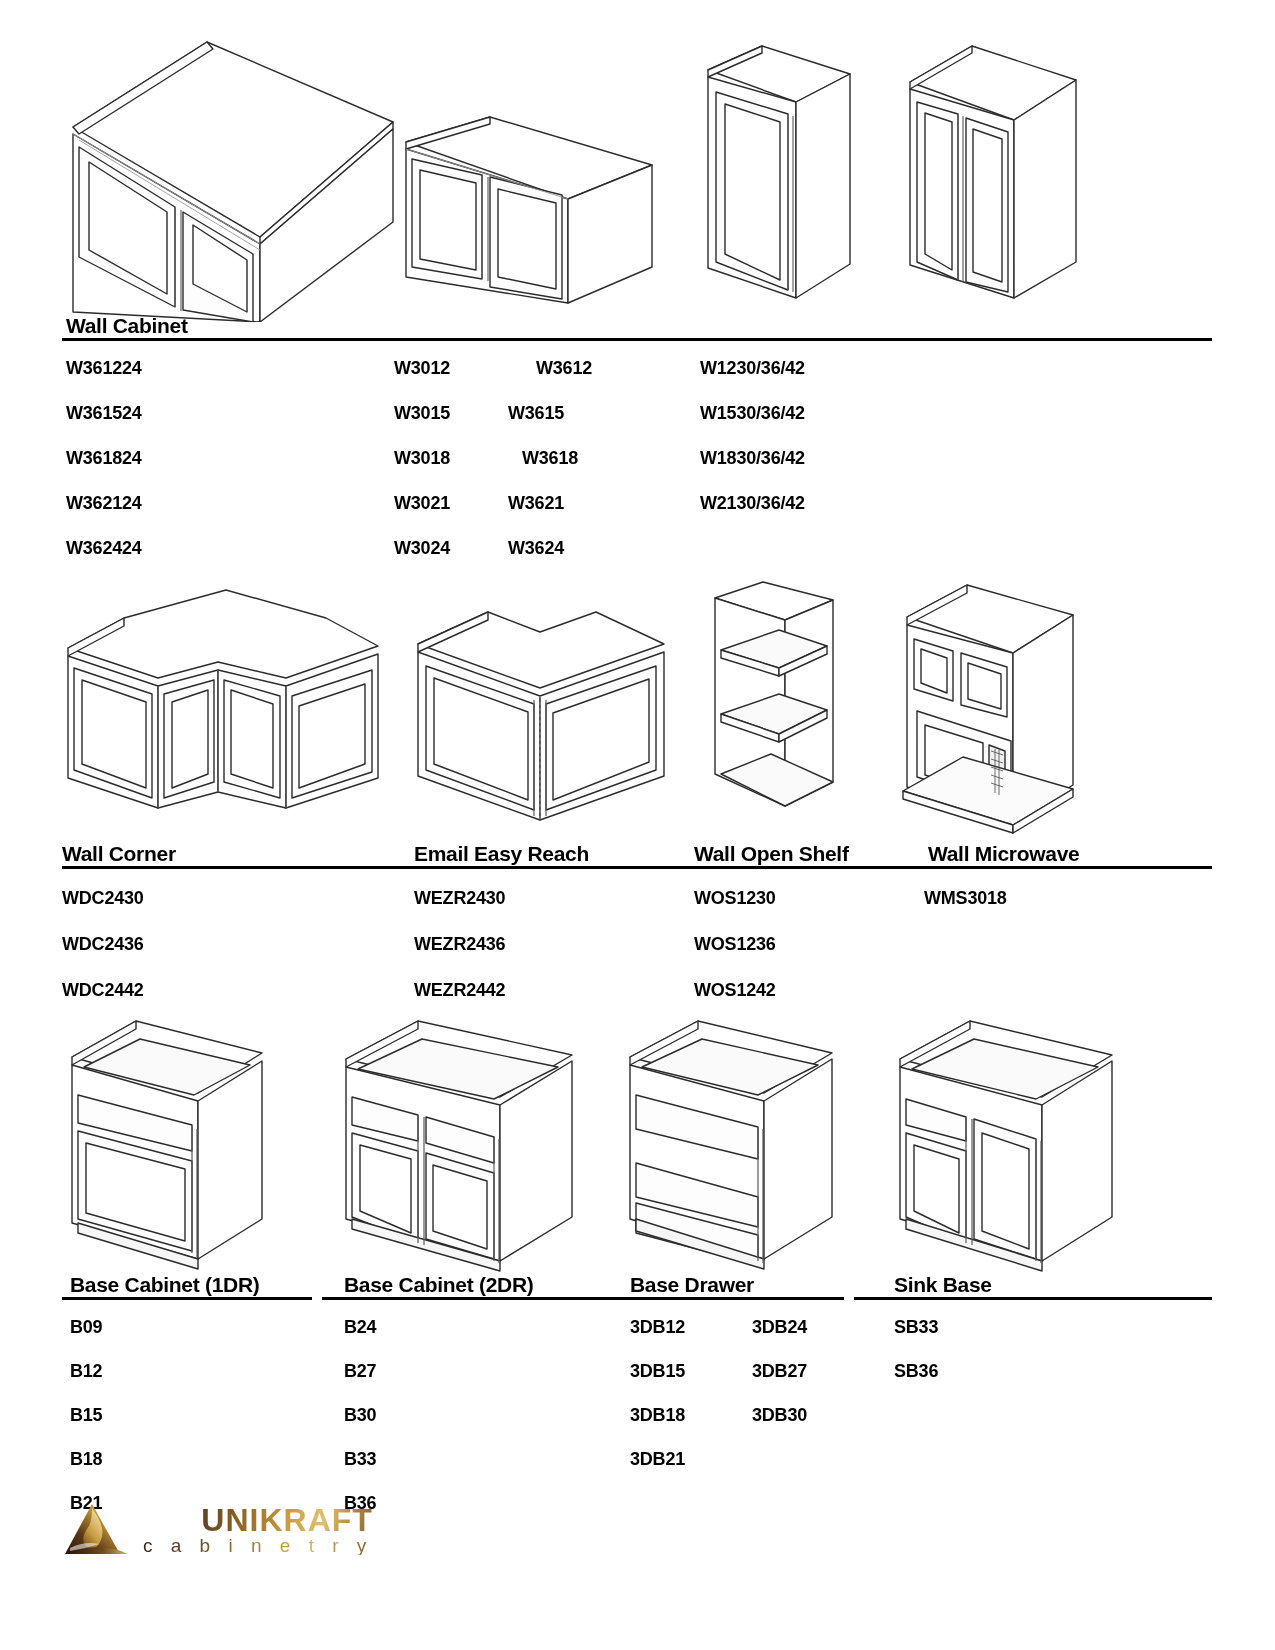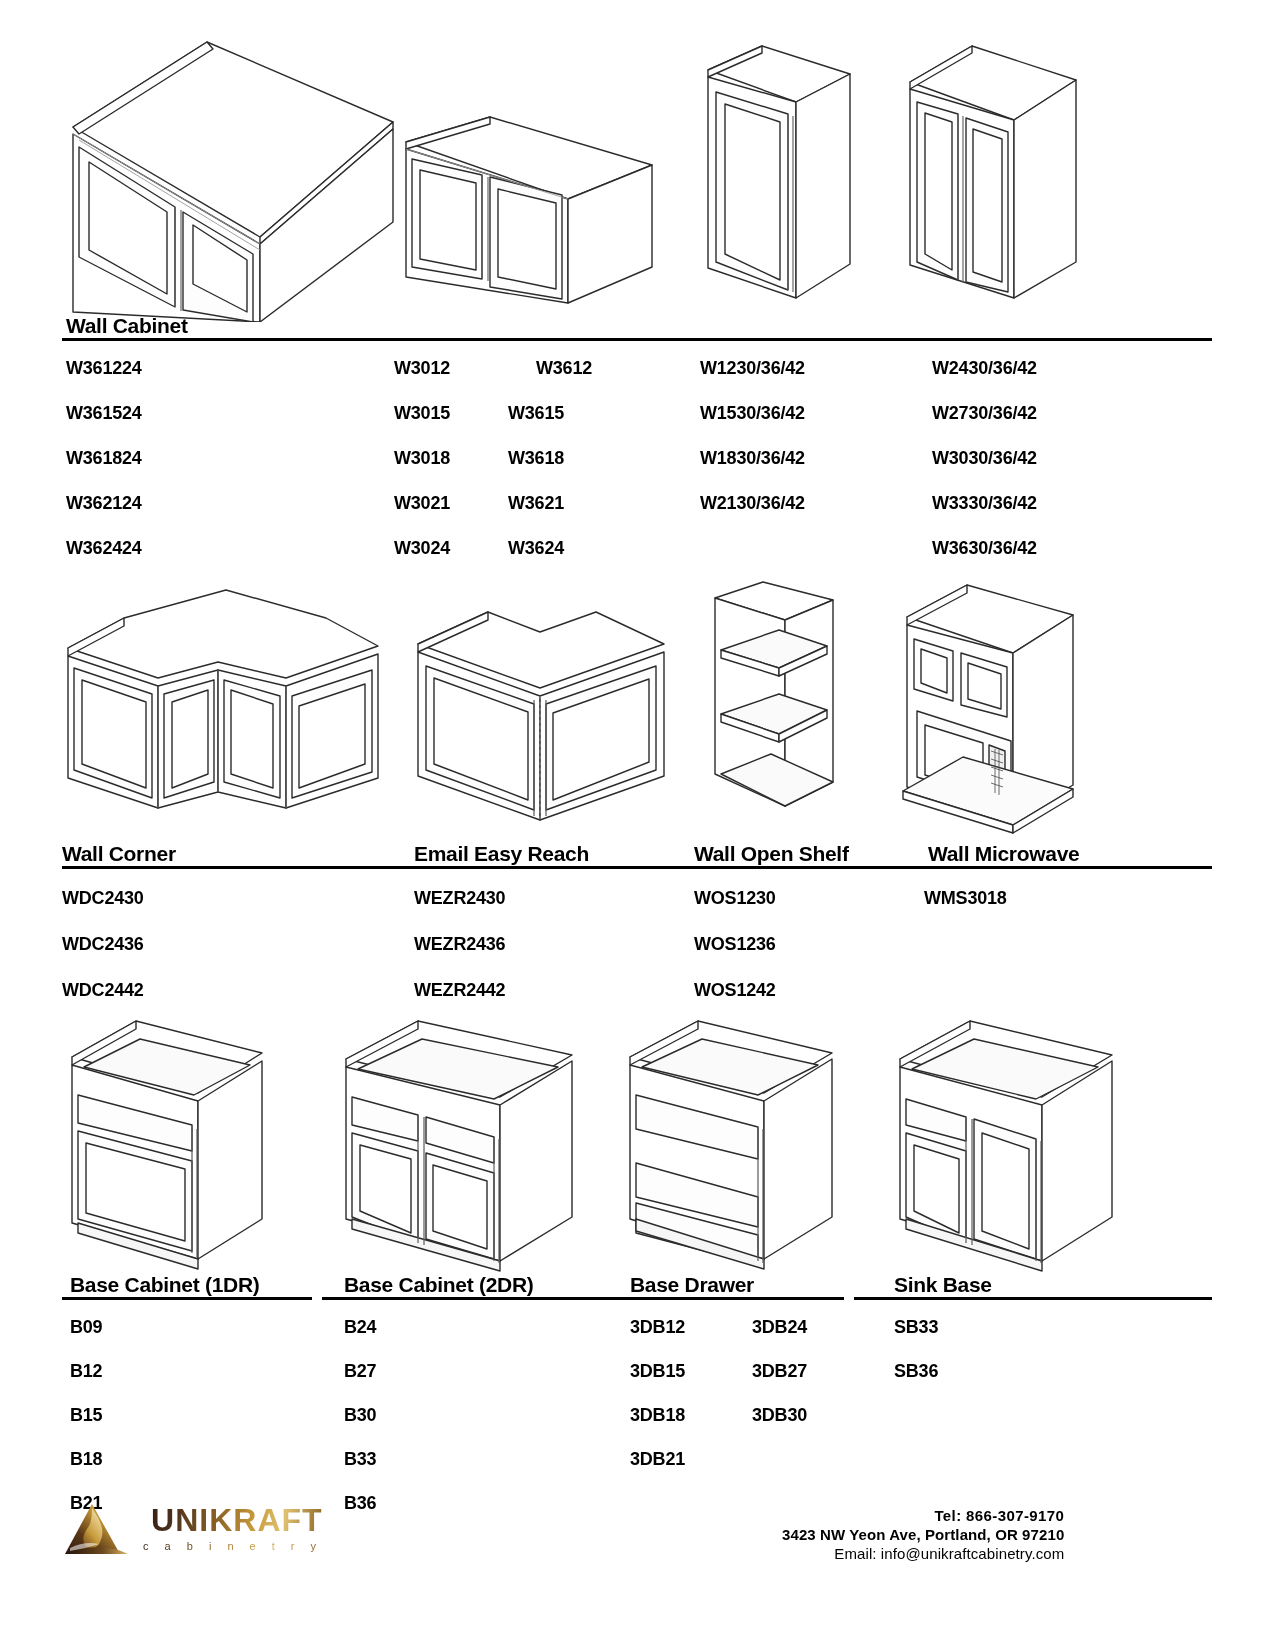--- a/index.html
+++ b/index.html
@@ -58,21 +58,21 @@
     font-weight: bold;
     letter-spacing: 1px;
     line-height: 32px;
     background: linear-gradient(100deg,#2b1b12 0%,#4a2f1c 18%,#8a6124 42%,#c79a3c 62%,#e0c170 78%,#8a6124 100%);
     -webkit-background-clip: text;
     background-clip: text;
     color: transparent;
     white-space: nowrap;
   }
   .logo-sub {
-    font-size: 11px;
+    font-size: 19px;
     letter-spacing: 6.5px;
     line-height: 18px;
     margin-top: 1px;
     margin-left: 3px;
     background: linear-gradient(100deg,#3a2517 0%,#6b4a20 25%,#b78c35 55%,#d8b35e 75%,#7a5520 100%);
     -webkit-background-clip: text;
     background-clip: text;
     color: transparent;
     white-space: nowrap;
   }
@@ -193,36 +193,29 @@
       <div class="codecol" style="left:394px; top:14px;">
         <div class="code" style="margin-bottom:24px;">W3012</div>
         <div class="code" style="margin-bottom:24px;">W3015</div>
         <div class="code" style="margin-bottom:24px;">W3018</div>
         <div class="code" style="margin-bottom:24px;">W3021</div>
         <div class="code">W3024</div>
       </div>
       <div class="codecol" style="left:508px; top:14px;">
         <div class="code" style="margin-bottom:24px;margin-left:28px;">W3612</div>
         <div class="code" style="margin-bottom:24px;">W3615</div>
-        <div class="code" style="margin-bottom:24px;">W3618</div>
+        <div class="code" style="margin-bottom:24px;text-align:center;">W3618</div>
         <div class="code" style="margin-bottom:24px;">W3621</div>
         <div class="code">W3624</div>
       </div>
       <div class="codecol" style="left:700px; top:14px;">
         <div class="code" style="margin-bottom:24px;">W1230/36/42</div>
         <div class="code" style="margin-bottom:24px;">W1530/36/42</div>
         <div class="code" style="margin-bottom:24px;">W1830/36/42</div>
         <div class="code">W2130/36/42</div>
-      </div>
-      <div class="codecol" style="left:932px; top:14px;">
-        <div class="code" style="margin-bottom:24px;">W2430/36/42</div>
-        <div class="code" style="margin-bottom:24px;">W2730/36/42</div>
-        <div class="code" style="margin-bottom:24px;">W3030/36/42</div>
-        <div class="code" style="margin-bottom:24px;">W3330/36/42</div>
-        <div class="code">W3630/36/42</div>
       </div>
     </div>
   </div>
 
   <div class="section" style="position:absolute;left:0;top:540px;width:1275px;">
 
     <div class="art-row" style="height:298px;">
 
       <div class="art" style="left:58px; bottom:-4px;">
         <svg width="330" height="272" viewBox="0 0 330 272">
@@ -525,20 +518,15 @@
           <path d="M3,56 C16,50 30,48 45,50 C54,51 60,53 66,56 Z" fill="url(#gBase)"></path>
           <path d="M8,50 C18,45 28,44 37,46 C29,49 18,51 8,53 Z" fill="#ffffff" opacity="0.55"></path>
         </svg>
       </div>
       <div class="logo-text">
         <div class="logo-name">UNIKRAFT</div>
         <div class="logo-sub">c a b i n e t r y</div>
       </div>
     </div>
 
-    <div class="contact">
-      <div class="c-tel">Tel: 866-307-9170</div>
-      <div class="c-addr">3423 NW Yeon Ave, Portland, OR 97210</div>
-      <div class="c-email">Email: info@unikraftcabinetry.com</div>
-    </div>
   </div>
 
 </div>
 
 </body></html>

